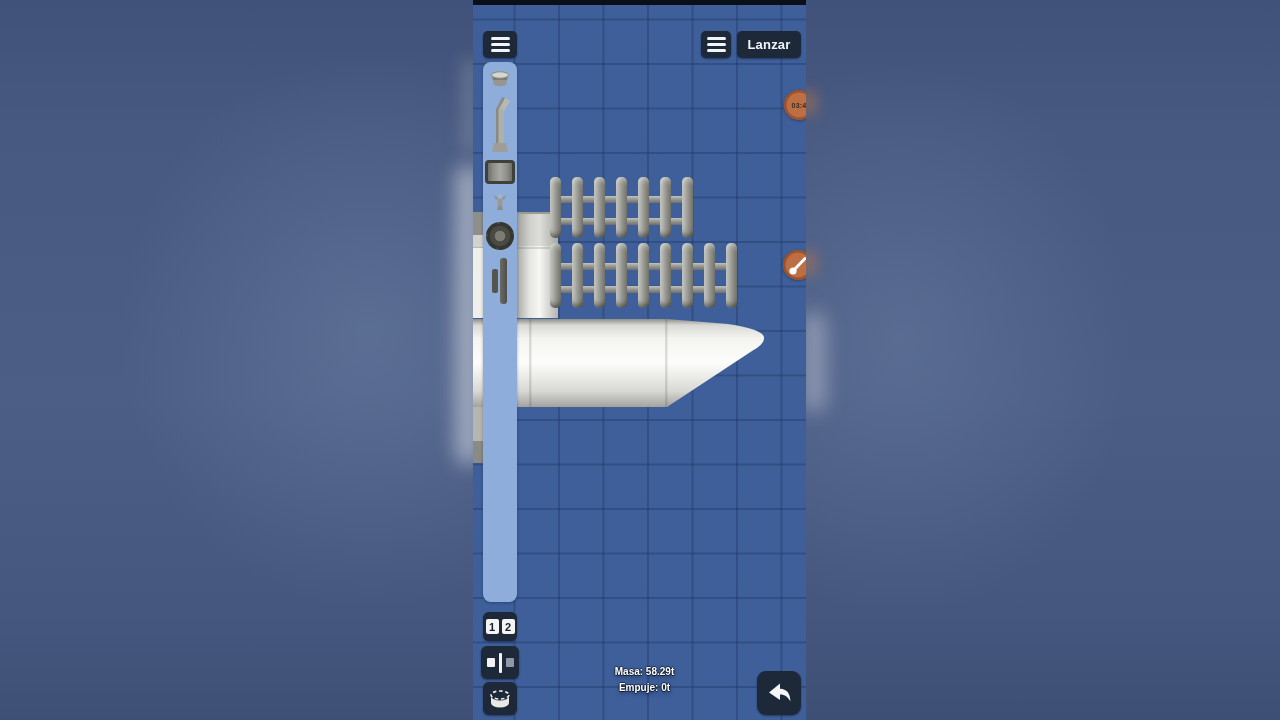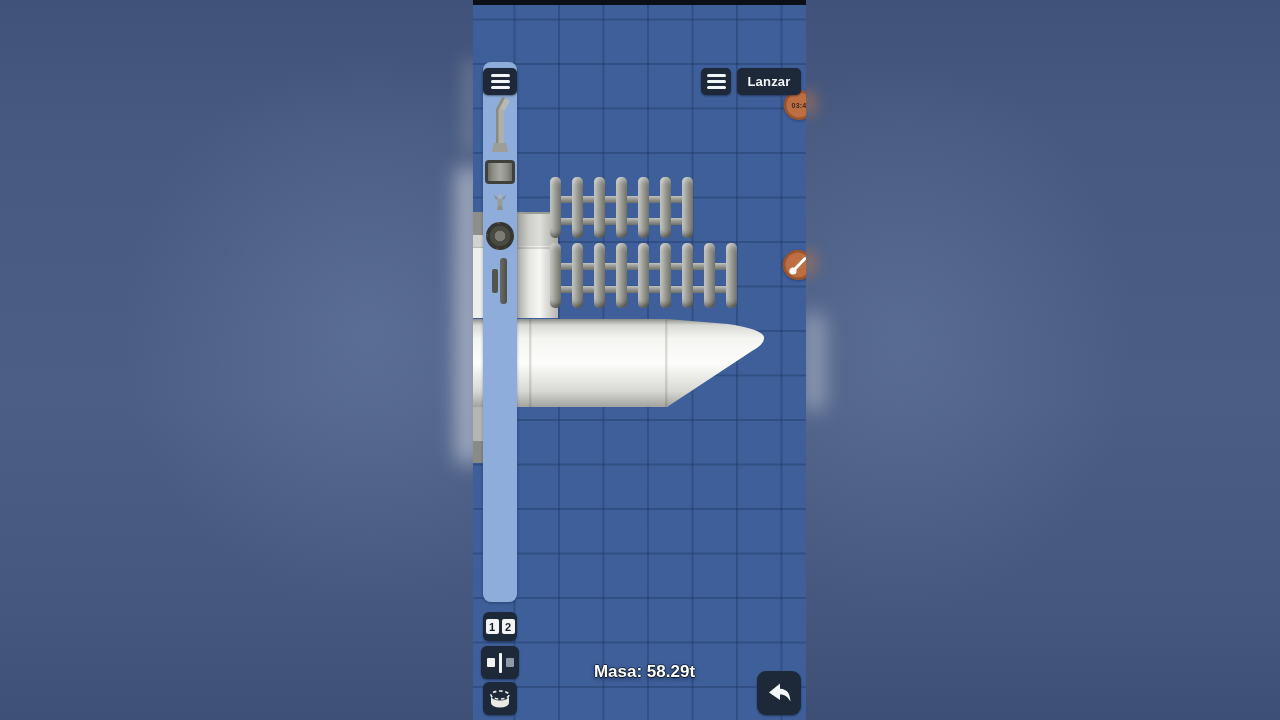--- a/index.html
+++ b/index.html
@@ -29,21 +29,21 @@
     background-color:#3e5f9a;
     background-image:
       linear-gradient(90deg,  rgba(22,42,82,.30) 0, rgba(22,42,82,.30) 1.6px, transparent 1.6px),
       linear-gradient(180deg, rgba(22,42,82,.30) 0, rgba(22,42,82,.30) 1.6px, transparent 1.6px);
     background-size:44.5px 44.5px; background-position:40.5px 18.5px; }
   .top-strip { position:absolute; left:0; top:0; width:100%; height:5px; background:#0b1018; z-index:6; }
 
   
   .navbtn { position:absolute; top:31px; height:27px; background:#1d2938; border-radius:5px;
             display:flex; flex-direction:column; align-items:center; justify-content:center; z-index:7;
-            box-shadow:0 1px 2px rgba(5,10,25,.45); cursor:pointer;margin-top:37px; }
+            box-shadow:0 1px 2px rgba(5,10,25,.45); cursor:pointer; }
   .navbtn.menu-left  { left:10px;  width:34px; }
   .navbtn.menu-right { left:228px; width:30px; }
   .hamburger { display:flex; flex-direction:column; gap:3px; }
   .hamburger i { display:block; width:19px; height:3px; background:#f2f5f8; border-radius:1.5px; }
   .navbtn.launch { left:264px; width:64px; flex-direction:row; color:#f2f5f8; font-weight:bold;
                    font-size:13px; letter-spacing:.2px; }
 
   
   .sidebar { position:absolute; left:10px; top:62px; width:34px; height:540px; background:#8fadda;
              border-radius:8px; z-index:5; display:flex; flex-direction:column; align-items:center;
@@ -104,21 +104,21 @@
     font-size:11px; font-weight:bold; display:flex; align-items:center; justify-content:center; }
   .toolbtn.mirror { left:8px; top:646px; width:38px; height:33px; gap:4px; }
   .mir-sq { width:8px; height:9px; border-radius:1px; }
   .mir-sq.lit { background:#f2f2f2; } .mir-sq.dim { background:#8e99a8; }
   .mir-bar { width:3px; height:20px; background:#f2f2f2; border-radius:1px; }
   .toolbtn.rotate { left:10px; top:682px; width:34px; height:33px; }
   .toolbtn.undo { left:284px; top:671px; width:44px; height:44px; border-radius:9px; }
 
   
   .stats { position:absolute; left:10px; right:0; top:664px; text-align:center; color:#ffffff;
-    font-weight:bold; font-size:17px; line-height:16px; z-index:6;
+    font-weight:bold; font-size:10px; line-height:16px; z-index:6;
     text-shadow:0 1px 0 rgba(10,18,35,.85), 0 -1px 0 rgba(10,18,35,.6), 1px 0 0 rgba(10,18,35,.6),
                 -1px 0 0 rgba(10,18,35,.6), 0 2px 4px rgba(10,18,35,.6); }
 </style>
 </head>
 <body>
 
 <div id="frame">
 
   <div class="letterbox left">
     <div class="smear gray-l"></div>
@@ -252,20 +252,21 @@
     </div>
     <div class="toolbtn rotate">
       <svg width="24" height="24" viewBox="0 0 24 24">
         <path d="M3,9 a9,4.5 0 0 0 18,0 v7 a9,4.5 0 0 1 -18,0 Z" fill="#e8e8e6"></path>
         <ellipse cx="12" cy="8" rx="9" ry="4" fill="none" stroke="#e8e8e6" stroke-width="1.6" stroke-dasharray="3.5 2.6"></ellipse>
       </svg>
     </div>
 
     <div class="stats">
       <div>Masa: 58.29t</div>
+      <div>Empuje: 0t</div>
     </div>
 
     <div class="toolbtn undo">
       <svg width="28" height="28" viewBox="0 0 28 28">
         <path d="M4,13.5 L15,4.5 v5.3 c7.8,.3 10.2,5.8 10.4,12.6 c-2.7,-4.6 -5.3,-6.9 -10.4,-6.9 V21 Z" fill="#f4f6f8"></path>
       </svg>
     </div>
   </div>
 </div>
 

